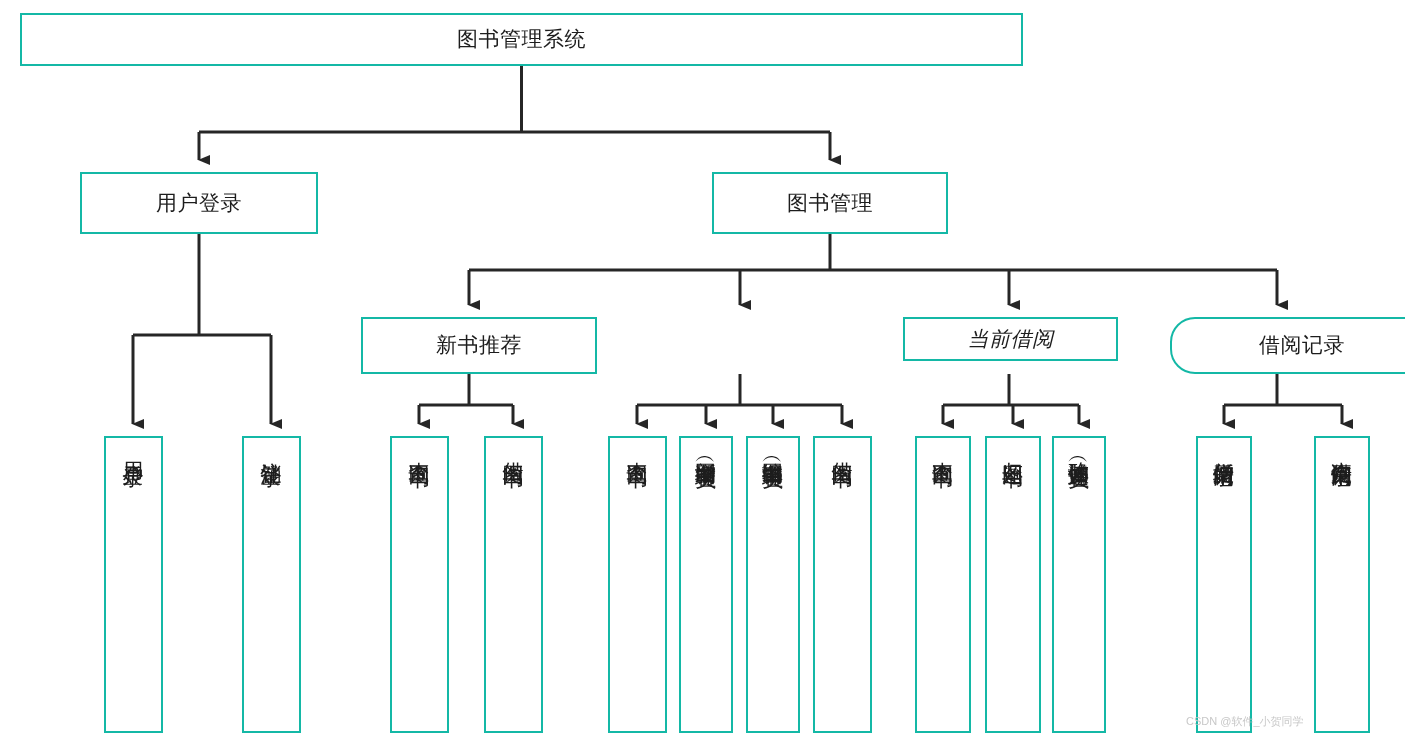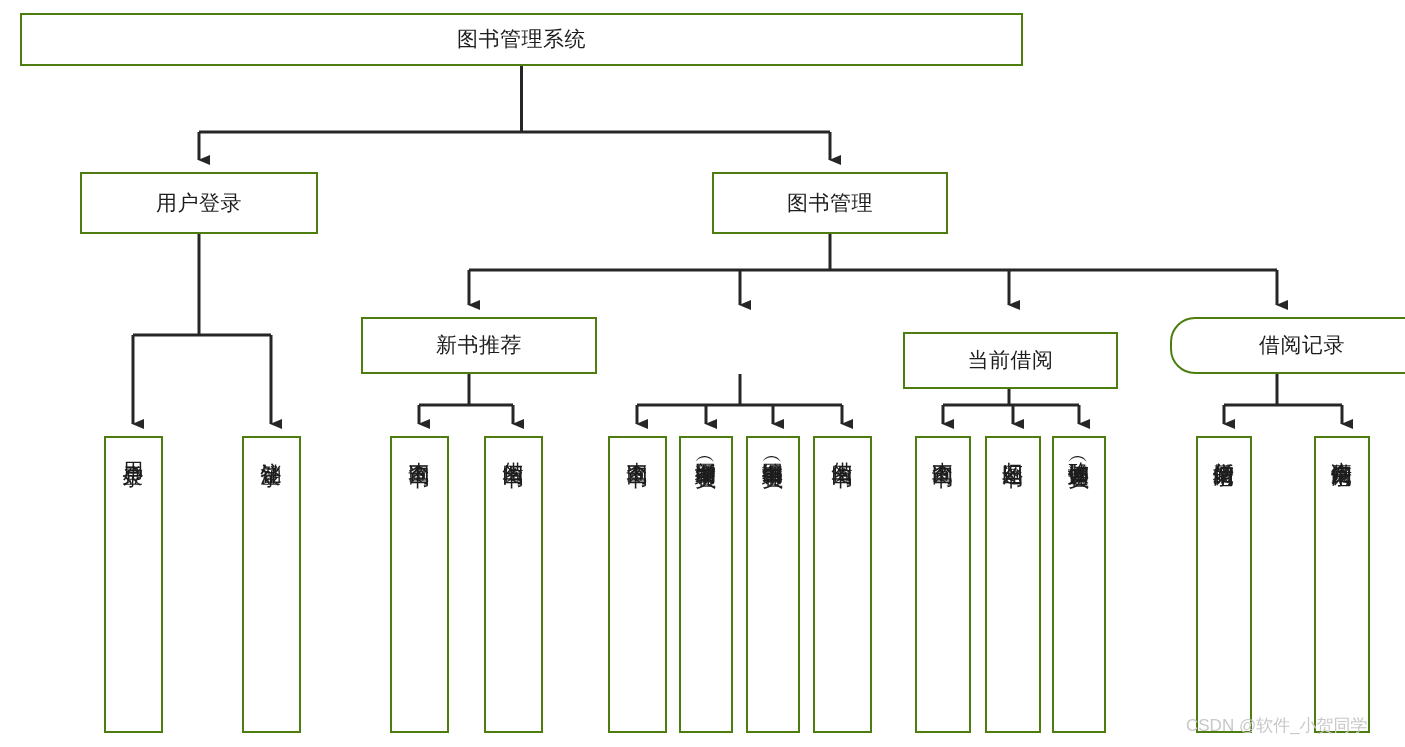--- a/index.html
+++ b/index.html
@@ -23,21 +23,21 @@
     left: 0;
     top: 0;
     width: 1405px;
     height: 747px;
     pointer-events: none;
   }
   .node {
     position: absolute;
     box-sizing: border-box;
     background: #ffffff;
-    border: 2px solid #4d7c0f;
+    border: 2px solid #14b8a6;
     display: flex;
     align-items: center;
     justify-content: center;
     color: #1d1d1d;
     z-index: 2;
   }
   .node .label {
     display: block;
     text-align: center;
     line-height: 1.16;
@@ -64,21 +64,21 @@
     letter-spacing: 2px;
     white-space: nowrap;
   }
   .node.vert.tall .label {
     letter-spacing: 1px;
   }
   .watermark {
     position: absolute;
     left: 1186px;
     top: 714px;
-    font-size: 17px;
+    font-size: 11px;
     color: #c8c8c8;
     white-space: nowrap;
     z-index: 5;
     font-family: "Liberation Sans", "DejaVu Sans", sans-serif;
   }
 </style>
 </head>
 <body>
 
 <div id="canvas">
@@ -144,21 +144,21 @@
   <div class="node horiz" style="left: 80px; top: 172px; width: 238px; height: 62px;">
     <span class="label">用户登录</span>
   </div>
   <div class="node horiz" style="left: 712px; top: 172px; width: 236px; height: 62px; justify-content: center;">
     <span class="label">图书管理</span>
   </div>
 
   <div class="node horiz" style="left: 361px; top: 317px; width: 236px; height: 57px;">
     <span class="label">新书推荐</span>
   </div>
-  <div class="node horiz" style="left: 903px; top: 332px; width: 215px; height: 57px;">
+  <div class="node horiz" style="left: 903px; top: 317px; width: 215px; height: 44px; font-style: italic;">
     <span class="label">当前借阅</span>
   </div>
   <div class="node horiz" style="left: 1170px; top: 317px; width: 264px; height: 57px; border-radius: 25px;">
     <span class="label">借阅记录</span>
   </div>
 
   <div class="node vert" style="left: 104px; top: 436px; width: 59px; height: 297px;">
     <span class="label">用户登录</span>
   </div>
   <div class="node vert" style="left: 242px; top: 436px; width: 59px; height: 297px;">

